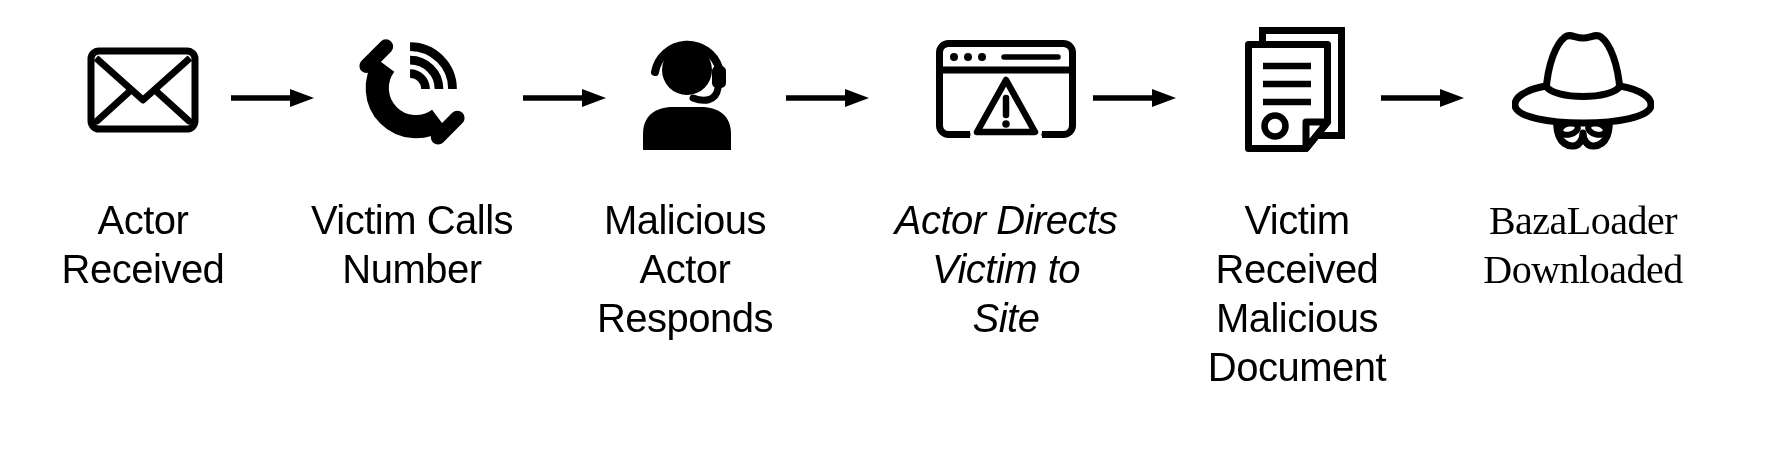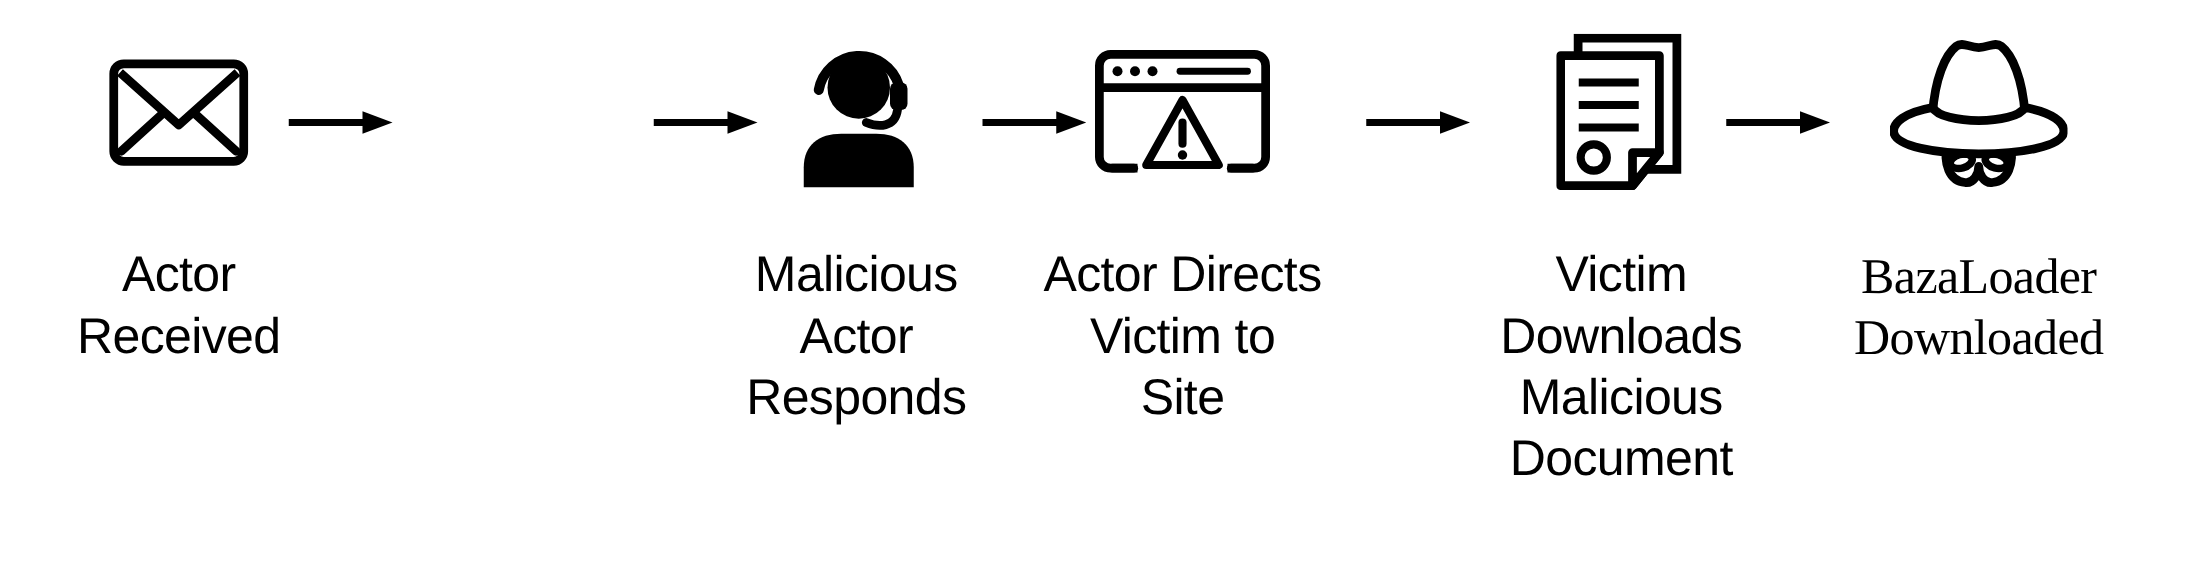--- a/index.html
+++ b/index.html
@@ -33,20 +33,34 @@
 Received</div>
   </div>
 
   <div class="arrow" style="left:230px;">
     <svg width="86" height="22" viewBox="0 0 86 22">
       <line x1="1" y1="11" x2="62" y2="11" stroke="#000" stroke-width="5.5"></line>
       <polygon points="60,2 84,11 60,20" fill="#000"></polygon>
     </svg>
   </div>
 
+  <div class="step" style="left:282px;width:260px;">
+    <div class="icon-box">
+      <svg width="110" height="112" viewBox="0 0 114 116">
+        <path d="M29,32 A40,40 0 0 0 85,88" fill="none" stroke="#000" stroke-width="24" stroke-linecap="butt"></path>
+        <path d="M10,33 L30,13" fill="none" stroke="#000" stroke-width="15" stroke-linecap="round"></path>
+        <path d="M84,107 L104,87" fill="none" stroke="#000" stroke-width="15" stroke-linecap="round"></path>
+        <path d="M55,41 A16,16 0 0 1 71,57" fill="none" stroke="#000" stroke-width="9"></path>
+        <path d="M55,27 A30,30 0 0 1 85,57" fill="none" stroke="#000" stroke-width="9"></path>
+        <path d="M55,13 A44,44 0 0 1 99,57" fill="none" stroke="#000" stroke-width="9"></path>
+      </svg>
+    </div>
+    <div class="step-label">Victim Calls
+Number</div>
+  </div>
 
   <div class="arrow" style="left:522px;">
     <svg width="86" height="22" viewBox="0 0 86 22">
       <line x1="1" y1="11" x2="62" y2="11" stroke="#000" stroke-width="5.5"></line>
       <polygon points="60,2 84,11 60,20" fill="#000"></polygon>
     </svg>
   </div>
 
   <div class="step" style="left:555px;width:260px;">
     <div class="icon-box">
@@ -63,21 +77,21 @@
 Responds</div>
   </div>
 
   <div class="arrow" style="left:785px;">
     <svg width="86" height="22" viewBox="0 0 86 22">
       <line x1="1" y1="11" x2="62" y2="11" stroke="#000" stroke-width="5.5"></line>
       <polygon points="60,2 84,11 60,20" fill="#000"></polygon>
     </svg>
   </div>
 
-  <div class="step" style="left:816px;width:260px;">
+  <div class="step" style="left:876px;width:260px;font-style:italic;">
     <div class="icon-box">
       <svg width="140" height="100" viewBox="0 0 140 100">
         <rect x="3.5" y="3.5" width="133" height="91" rx="9" fill="none" stroke="#000" stroke-width="7"></rect>
         <line x1="4" y1="30" x2="136" y2="30" stroke="#000" stroke-width="7"></line>
         <circle cx="18" cy="17" r="4" fill="#000"></circle>
         <circle cx="32" cy="17" r="4" fill="#000"></circle>
         <circle cx="46" cy="17" r="4" fill="#000"></circle>
         <line x1="68" y1="17" x2="122" y2="17" stroke="#000" stroke-width="5.5" stroke-linecap="round"></line>
         <rect x="34" y="89" width="72" height="11" fill="#fff"></rect>
         <line x1="14" y1="94.5" x2="31" y2="94.5" stroke="#000" stroke-width="7" stroke-linecap="round"></line>
@@ -105,21 +119,21 @@
         <rect x="17.5" y="3.5" width="79" height="105" fill="none" stroke="#000" stroke-width="7"></rect>
         <path d="M3.5,17.5 H82.5 V95 L61,121.5 H3.5 Z" fill="#fff" stroke="#000" stroke-width="7" stroke-linejoin="round"></path>
         <path d="M82.5,95 L61,95 L61,121.5 Z" fill="#fff" stroke="#000" stroke-width="7" stroke-linejoin="round"></path>
         <line x1="18" y1="39" x2="66" y2="39" stroke="#000" stroke-width="6.5"></line>
         <line x1="18" y1="57" x2="66" y2="57" stroke="#000" stroke-width="6.5"></line>
         <line x1="18" y1="75" x2="66" y2="75" stroke="#000" stroke-width="6.5"></line>
         <circle cx="30" cy="99" r="10.5" fill="none" stroke="#000" stroke-width="6.5"></circle>
       </svg>
     </div>
     <div class="step-label">Victim
-Downloads
+Received
 Malicious
 Document</div>
   </div>
 
   <div class="arrow" style="left:1380px;">
     <svg width="86" height="22" viewBox="0 0 86 22">
       <line x1="1" y1="11" x2="62" y2="11" stroke="#000" stroke-width="5.5"></line>
       <polygon points="60,2 84,11 60,20" fill="#000"></polygon>
     </svg>
   </div>

